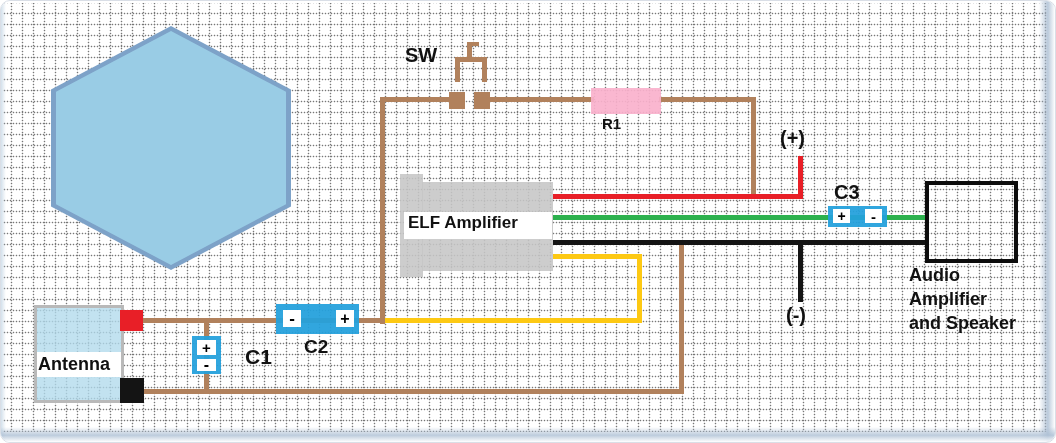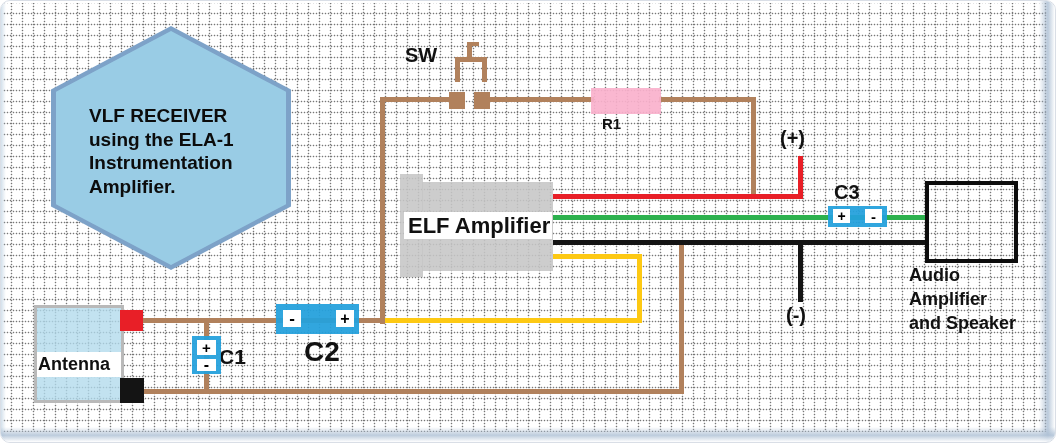--- a/index.html
+++ b/index.html
@@ -57,21 +57,21 @@
   .sw-cap { left:466px; top:41px; width:12px; height:4px; background:#b1815c; z-index:3; }
   .sw-pad { width:16px; height:17px; background:#b1815c; z-index:3; top:91px; }
 
   
   .r1-body { left:590px; top:87px; width:70px; height:26px; background:rgba(250,177,204,.92); z-index:3; }
 
   
   .elf-tab { left:399px; top:173px; width:23px; height:103px; background:rgba(198,198,198,.88); z-index:3; }
   .elf-body { left:421px; top:181px; width:131px; height:89px; background:rgba(198,198,198,.88); z-index:3; }
   .elf-band { left:403px; top:211px; width:148px; height:27px; background:#ffffff; z-index:4; }
-  .elf-label { left:407px; top:212px; font-size:22px; z-index:5; }
+  .elf-label { left:407px; top:212px; font-size:17px; z-index:5; }
 
   
   .cap { background:rgba(36,160,220,.94); z-index:4; }
   .cap-sq { position:absolute; background:#fff; color:#000; font-weight:bold;
     display:flex; align-items:center; justify-content:center; line-height:1; }
   .c1-body { left:191px; top:335px; width:29px; height:38px; }
   .c2-body { left:275px; top:303px; width:83px; height:30px; }
   .c3-body { left:827px; top:205px; width:59px; height:21px; }
 
   
@@ -110,24 +110,20 @@
 
   <div class="wire w-black" style="left:552px; top:239px; width:372px; height:5px;"></div>
   <div class="wire w-black" style="left:797px; top:241px; width:5px; height:60px;"></div>
 
   <div class="wire w-yellow" style="left:552px; top:253px; width:89px; height:5px;"></div>
   <div class="wire w-yellow" style="left:636px; top:253px; width:5px; height:69px;"></div>
   <div class="wire w-yellow" style="left:384px; top:317px; width:257px; height:5px;"></div>
 
   <div class="abs hex-outer">
     <div class="hex-inner"></div>
-    <div class="hex-text multiline">VLF  RECEIVER
-using the ELA-1
-Instrumentation
-Amplifier.</div>
   </div>
 
   <div class="lbl" style="left:404px; top:43px; font-size:20px;">SW</div>
   <div class="abs sw-cap"></div>
   <div class="abs sw-stem"></div>
   <div class="abs sw-bracket"></div>
   <div class="abs sw-pad" style="left:448px;"></div>
   <div class="abs sw-pad" style="left:473px;"></div>
 
   <div class="abs r1-body"></div>
@@ -135,27 +131,27 @@
 
   <div class="abs elf-tab"></div>
   <div class="abs elf-body"></div>
   <div class="abs elf-band"></div>
   <div class="lbl elf-label">ELF Amplifier</div>
 
   <div class="abs cap c1-body">
     <div class="cap-sq" style="left:5px; top:4px; width:19px; height:15px; font-size:15px;">+</div>
     <div class="cap-sq" style="left:5px; top:23px; width:19px; height:12px; font-size:16px;">-</div>
   </div>
-  <div class="lbl" style="left:218px; top:344px; font-size:21px;">C1</div>
+  <div class="lbl" style="left:244px; top:344px; font-size:21px;">C1</div>
 
   <div class="abs cap c2-body">
     <div class="cap-sq" style="left:7px; top:6px; width:18px; height:17px; font-size:17px;">-</div>
     <div class="cap-sq" style="left:60px; top:6px; width:18px; height:17px; font-size:16px;">+</div>
   </div>
-  <div class="lbl" style="left:303px; top:335px; font-size:28px;">C2</div>
+  <div class="lbl" style="left:303px; top:335px; font-size:19px;">C2</div>
 
   <div class="abs cap c3-body">
     <div class="cap-sq" style="left:5px; top:3px; width:17px; height:14px; font-size:14px;">+</div>
     <div class="cap-sq" style="left:37px; top:3px; width:17px; height:14px; font-size:15px;">-</div>
   </div>
   <div class="lbl" style="left:833px; top:180px; font-size:20px;">C3</div>
 
   <div class="abs ant-box"></div>
   <div class="abs ant-band"></div>
   <div class="lbl ant-label">Antenna</div>

